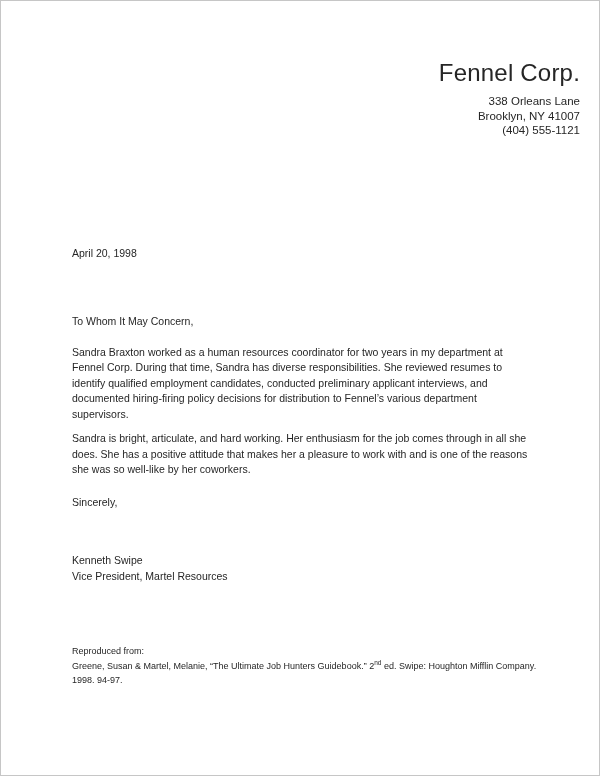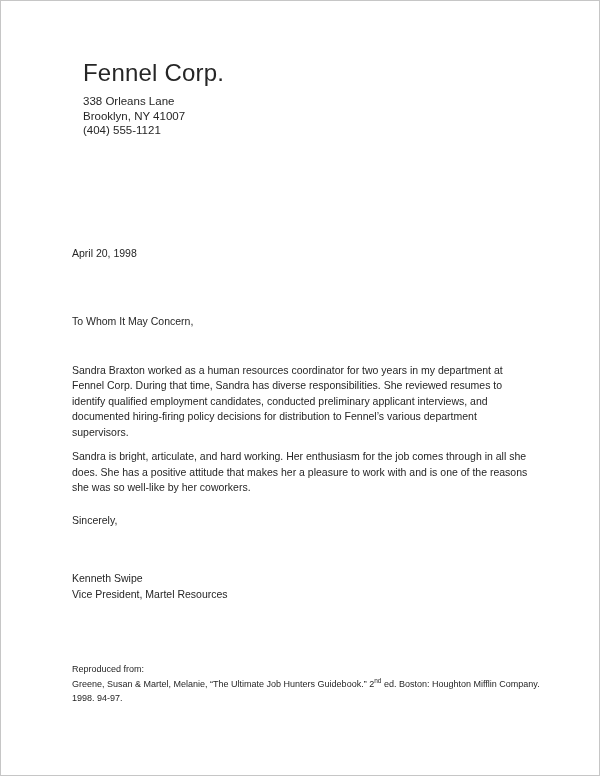--- a/index.html
+++ b/index.html
@@ -13,41 +13,41 @@
     width: 600px; height: 776px;
     background: #ffffff;
     border: 1px solid #c6c6c6;
     padding-left: 71px;
     padding-right: 30px;
     overflow: hidden;
   }
   .letterhead {
     position: relative;
     left: 11px;
-    text-align: left;
+    text-align: right;
     margin-top: 57px;
   }
   .company {
     font-size: 24px;
     line-height: 29px;
     letter-spacing: 0.2px;
   }
   .addr-block { margin-top: 7px; }
   .addr {
     font-size: 11.5px;
     line-height: 14.5px;
   }
   .body-text {
     font-size: 10.5px;
     line-height: 15.5px;
     white-space: pre-line;
   }
   .date       { margin-top: 108px; }
   .salutation { margin-top: 53px; }
-  .para-1     { margin-top: 33px; }
+  .para-1     { margin-top: 15px; }
   .para-2     { margin-top: 9px; }
   .para-3     { margin-top: 9px; }
   .closing    { margin-top: 17px; }
   .sig-name   { margin-top: 43px; }
   .footer {
     margin-top: 60px;
     font-size: 9px;
     line-height: 14.5px;
   }
   .footer sup {
@@ -87,17 +87,17 @@
 
   <div class="body-text closing">Sincerely,</div>
 
   <div class="signature-block">
     <div class="body-text sig-name">Kenneth Swipe</div>
     <div class="body-text sig-title">Vice President, Martel Resources</div>
   </div>
 
   <div class="footer">
     <div>Reproduced from:</div>
-    <div><span>Greene, Susan &amp; Martel, Melanie, “The Ultimate Job Hunters Guidebook.” 2</span><sup>nd</sup><span> ed. Boston: Houghton Mifflin Company.</span></div>
+    <div><span>Greene, Susan &amp; Martel, Melanie, “The Ultimate Job Hunters Guidebook.” 2</span><sup>nd</sup><span> ed. Swipe: Houghton Mifflin Company.</span></div>
     <div>1998. 94-97.</div>
   </div>
 
 </div>
 
 </body></html>

